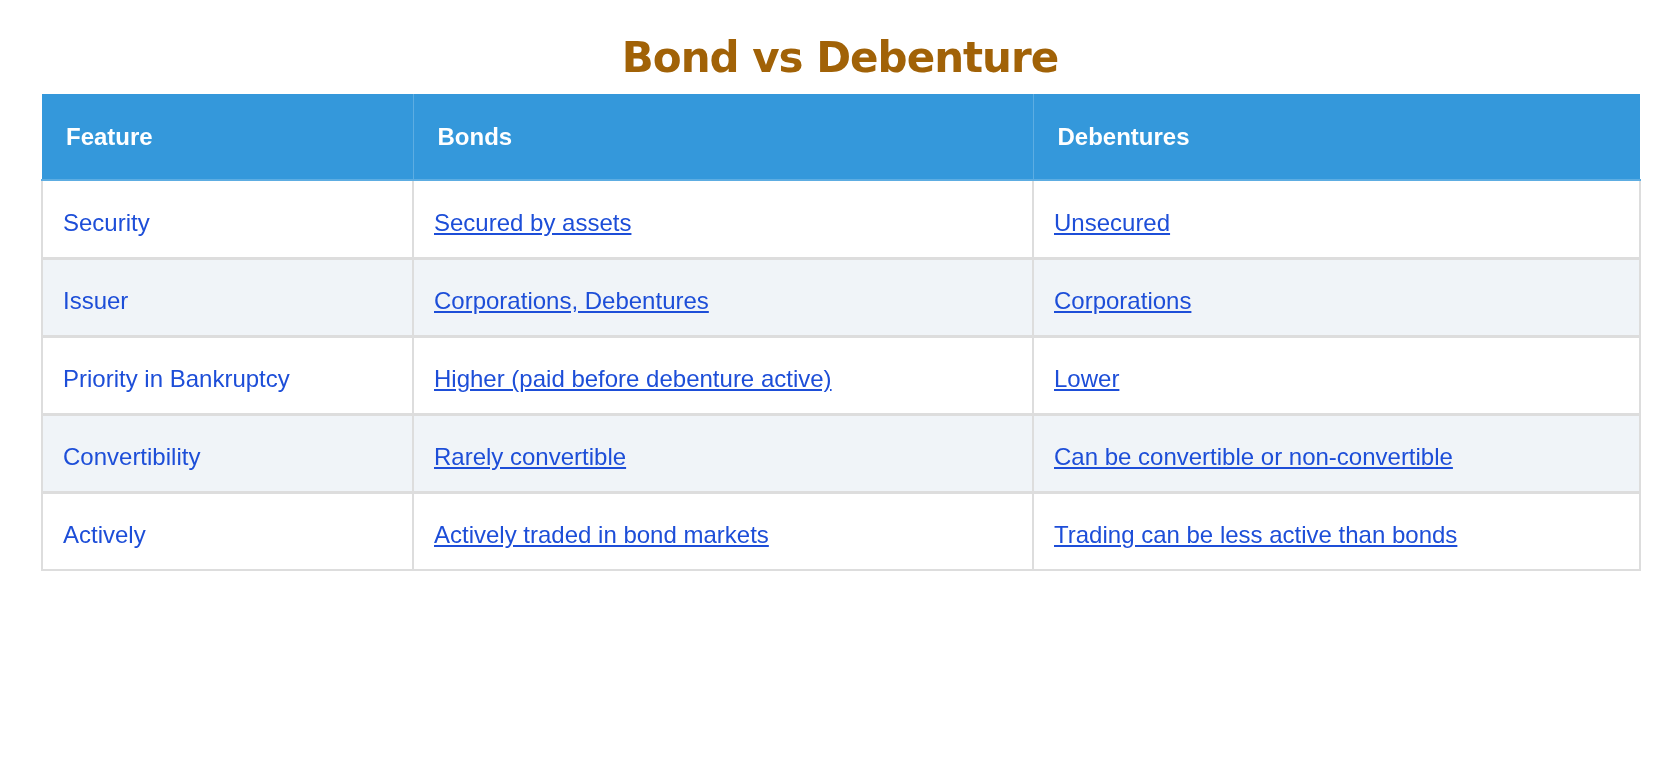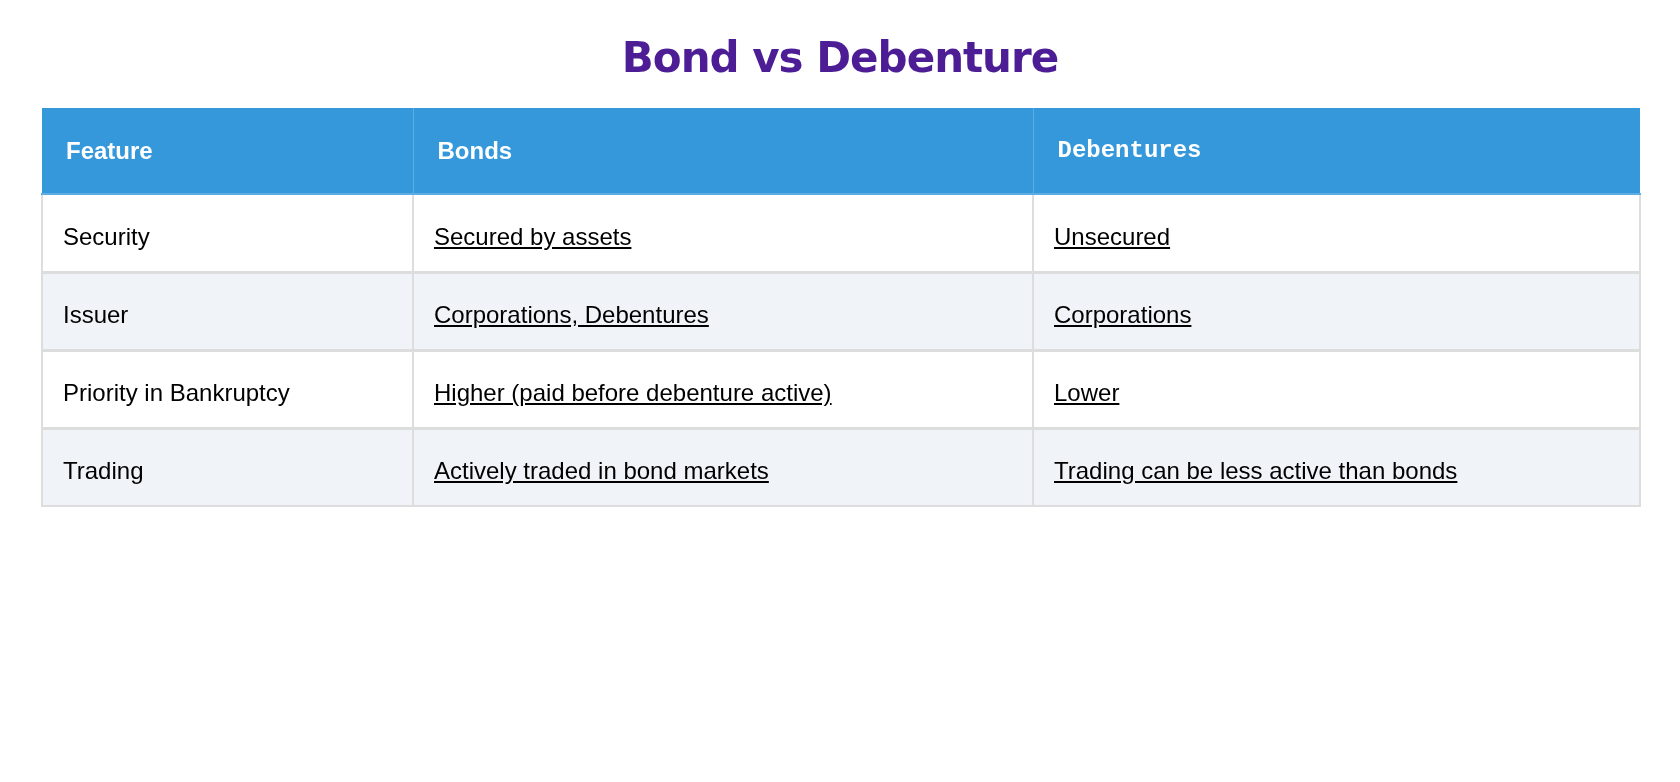--- a/index.html
+++ b/index.html
@@ -17,28 +17,28 @@
     .page-title {
       position: absolute;
       left: 0;
       top: 28px;
       width: 1680px;
       text-align: center;
       font-family: "DejaVu Sans", "Liberation Sans", sans-serif;
       font-weight: bold;
       font-size: 42px;
       letter-spacing: -1px;
-      color: #4c1d95;
+      color: #a16207;
       line-height: 60px;
       margin: 0;
     }
     .table-wrap {
       position: absolute;
       left: 41px;
-      top: 108px;
+      top: 94px;
       width: 1598px;
     }
     table {
       border-collapse: collapse;
       width: 100%;
       table-layout: fixed;
     }
     col.c1 { width: 371px; }
     col.c2 { width: 620px; }
     col.c3 { width: 607px; }
@@ -47,29 +47,29 @@
       color: #ffffff;
       font-weight: bold;
       font-size: 24px;
       text-align: left;
       height: 86px;
       padding: 0 0 0 24px;
       border-right: 1px solid #5dade2;
       border-bottom: 2px solid #5dade2;
       box-sizing: border-box;
     }
-    thead th:last-child { border-right: none; font-family: Liberation Mono, monospace; }
+    thead th:last-child { border-right: none; }
     tbody td {
       font-size: 24px;
       height: 78px;
       padding: 8px 0 0 20px;
       border: 2px solid #dddddd;
       border-top: none;
       box-sizing: border-box;
-      color: #000000;
+      color: #1d4ed8;
     }
     tbody tr:nth-child(even) td {
       background: #f0f4f8;
     }
     tbody tr:nth-child(odd) td {
       background: #ffffff;
     }
     tbody td + td {
       border-left: 1px solid #000000;
       text-decoration: underline;
@@ -110,19 +110,24 @@
         <td>Issuer</td>
         <td>Corporations, Debentures</td>
         <td>Corporations</td>
       </tr>
       <tr>
         <td>Priority in Bankruptcy</td>
         <td>Higher (paid before debenture active)</td>
         <td>Lower</td>
       </tr>
       <tr>
-        <td>Trading</td>
+        <td>Convertibility</td>
+        <td>Rarely convertible</td>
+        <td>Can be convertible or non-convertible</td>
+      </tr>
+      <tr>
+        <td>Actively</td>
         <td>Actively traded in bond markets</td>
         <td>Trading can be less active than bonds</td>
       </tr>
     </tbody>
   </table>
 </div>
 
 </body></html>

